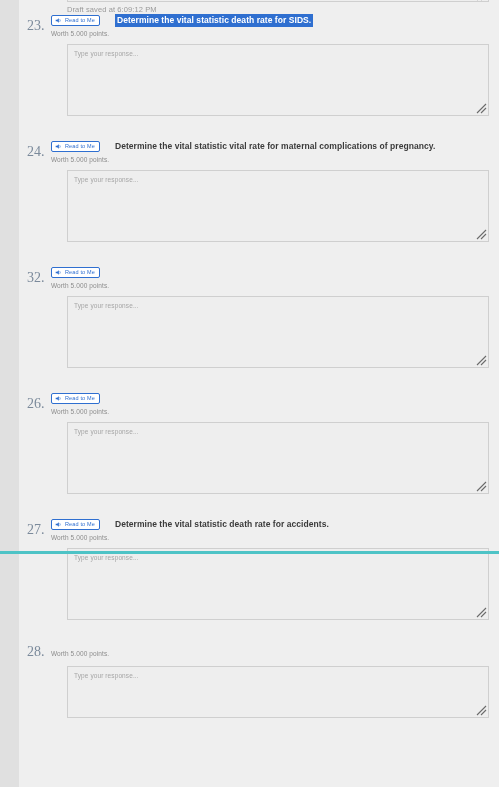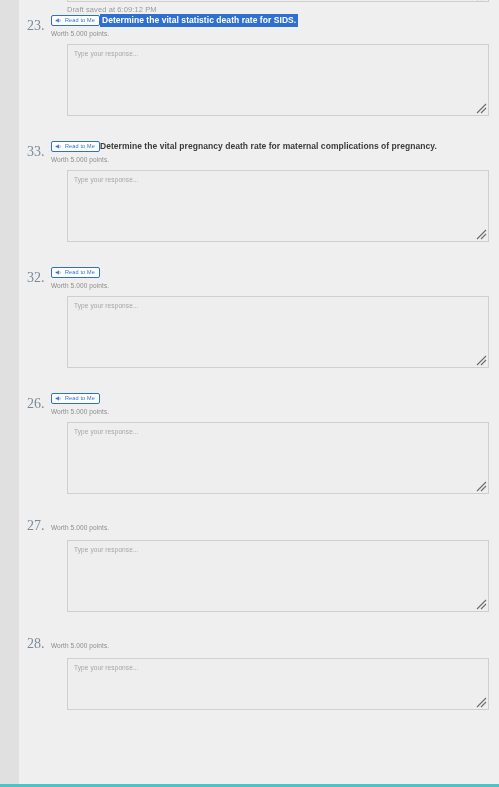--- a/index.html
+++ b/index.html
@@ -11,21 +11,21 @@
     height: 787px;
     overflow: hidden;
     background: #efefef;
     font-family: "Liberation Sans", sans-serif;
     -webkit-font-smoothing: antialiased;
   }
 
   #page {
     position: relative;
     width: 499px;
-    height: 787px;
+    height: 554px;
     background: #efefef;
     box-sizing: border-box;
   }
 
   
   .left-rail {
     position: absolute;
     left: 0;
     top: 0;
     width: 19px;
@@ -95,21 +95,21 @@
   }
 
   .q-body {
     flex: 1 1 auto;
     min-width: 0;
   }
 
   .q-title-line {
     display: flex;
     align-items: center;
-    gap: 0;
+    gap: 15px;
     min-height: 13px;
   }
 
   .read-to-me {
     display: inline-flex;
     align-items: center;
     gap: 3px;
     border: 1px solid #2f6fd0;
     border-radius: 2px;
     background: #ffffff;
@@ -240,33 +240,33 @@
             <path d="M10 5 L5 10" stroke="#6b6b6b" stroke-width="1.1" fill="none"></path>
           </svg>
         </span>
       </div>
     </div>
     <div class="q-gap"></div>
   </div>
 
   <div class="question">
     <div class="q-head">
-      <div class="q-num">33.</div>
+      <div class="q-num">24.</div>
       <div class="q-body">
         <div class="q-title-line">
           <button class="read-to-me">
             <span class="speaker-icon">
               <svg width="7" height="7" viewBox="0 0 10 10">
                 <path d="M1 4 L3 4 L5.5 1.8 L5.5 8.2 L3 6 L1 6 Z" fill="#2f6fd0"></path>
                 <path d="M6.8 3.2 Q8.1 5 6.8 6.8" stroke="#2f6fd0" stroke-width="0.9" fill="none"></path>
               </svg>
             </span>
             <span class="rtm-label">Read to Me</span>
           </button>
-          <span class="q-text">Determine the vital pregnancy death rate for maternal complications of pregnancy.</span>
+          <span class="q-text">Determine the vital statistic vital rate for maternal complications of pregnancy.</span>
         </div>
         <div class="q-points">Worth 5.000 points.</div>
       </div>
     </div>
     <div class="response-wrap">
       <div class="response-box" style="height: 72px;">
         <span class="response-placeholder">Type your response...</span>
         <span class="resize-grip">
           <svg width="11" height="11" viewBox="0 0 11 11">
             <path d="M10 1 L1 10" stroke="#6b6b6b" stroke-width="1.1" fill="none"></path>
@@ -339,20 +339,32 @@
         </span>
       </div>
     </div>
     <div class="q-gap"></div>
   </div>
 
   <div class="question">
     <div class="q-head">
       <div class="q-num">27.</div>
       <div class="q-body">
+        <div class="q-title-line">
+          <button class="read-to-me">
+            <span class="speaker-icon">
+              <svg width="7" height="7" viewBox="0 0 10 10">
+                <path d="M1 4 L3 4 L5.5 1.8 L5.5 8.2 L3 6 L1 6 Z" fill="#2f6fd0"></path>
+                <path d="M6.8 3.2 Q8.1 5 6.8 6.8" stroke="#2f6fd0" stroke-width="0.9" fill="none"></path>
+              </svg>
+            </span>
+            <span class="rtm-label">Read to Me</span>
+          </button>
+          <span class="q-text">Determine the vital statistic death rate for accidents.</span>
+        </div>
         <div class="q-points">Worth 5.000 points.</div>
       </div>
     </div>
     <div class="response-wrap">
       <div class="response-box" style="height: 72px;">
         <span class="response-placeholder">Type your response...</span>
         <span class="resize-grip">
           <svg width="11" height="11" viewBox="0 0 11 11">
             <path d="M10 1 L1 10" stroke="#6b6b6b" stroke-width="1.1" fill="none"></path>
             <path d="M10 5 L5 10" stroke="#6b6b6b" stroke-width="1.1" fill="none"></path>

